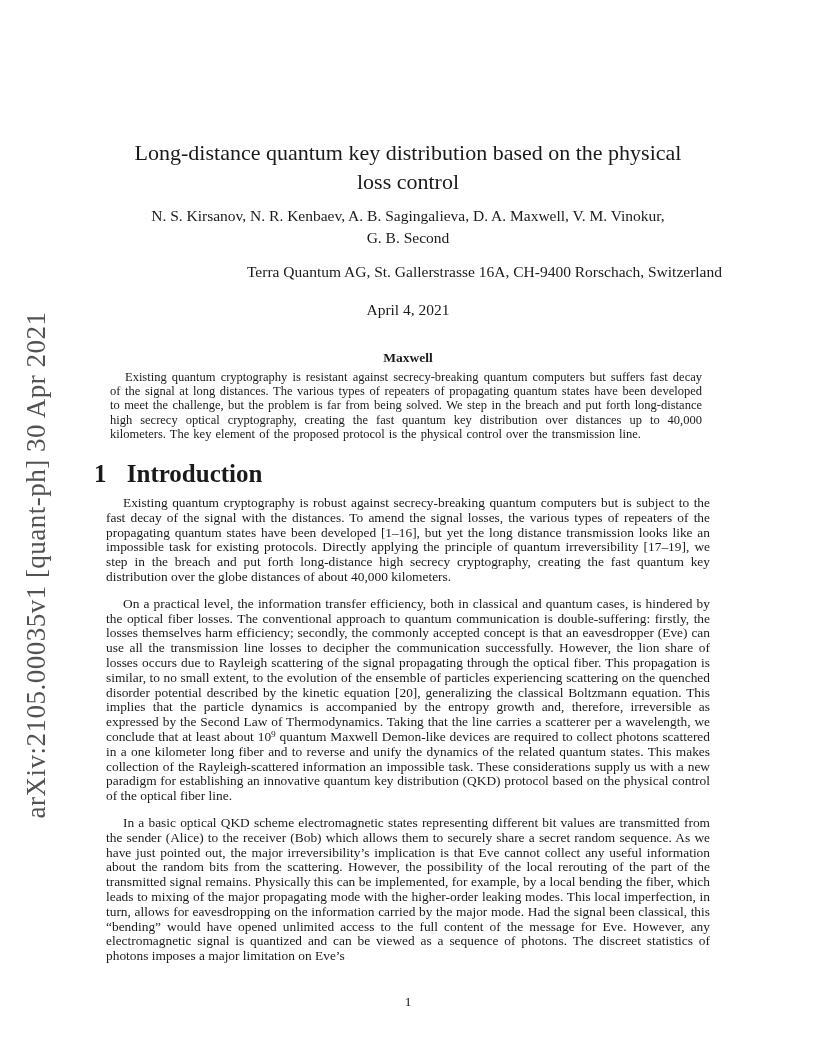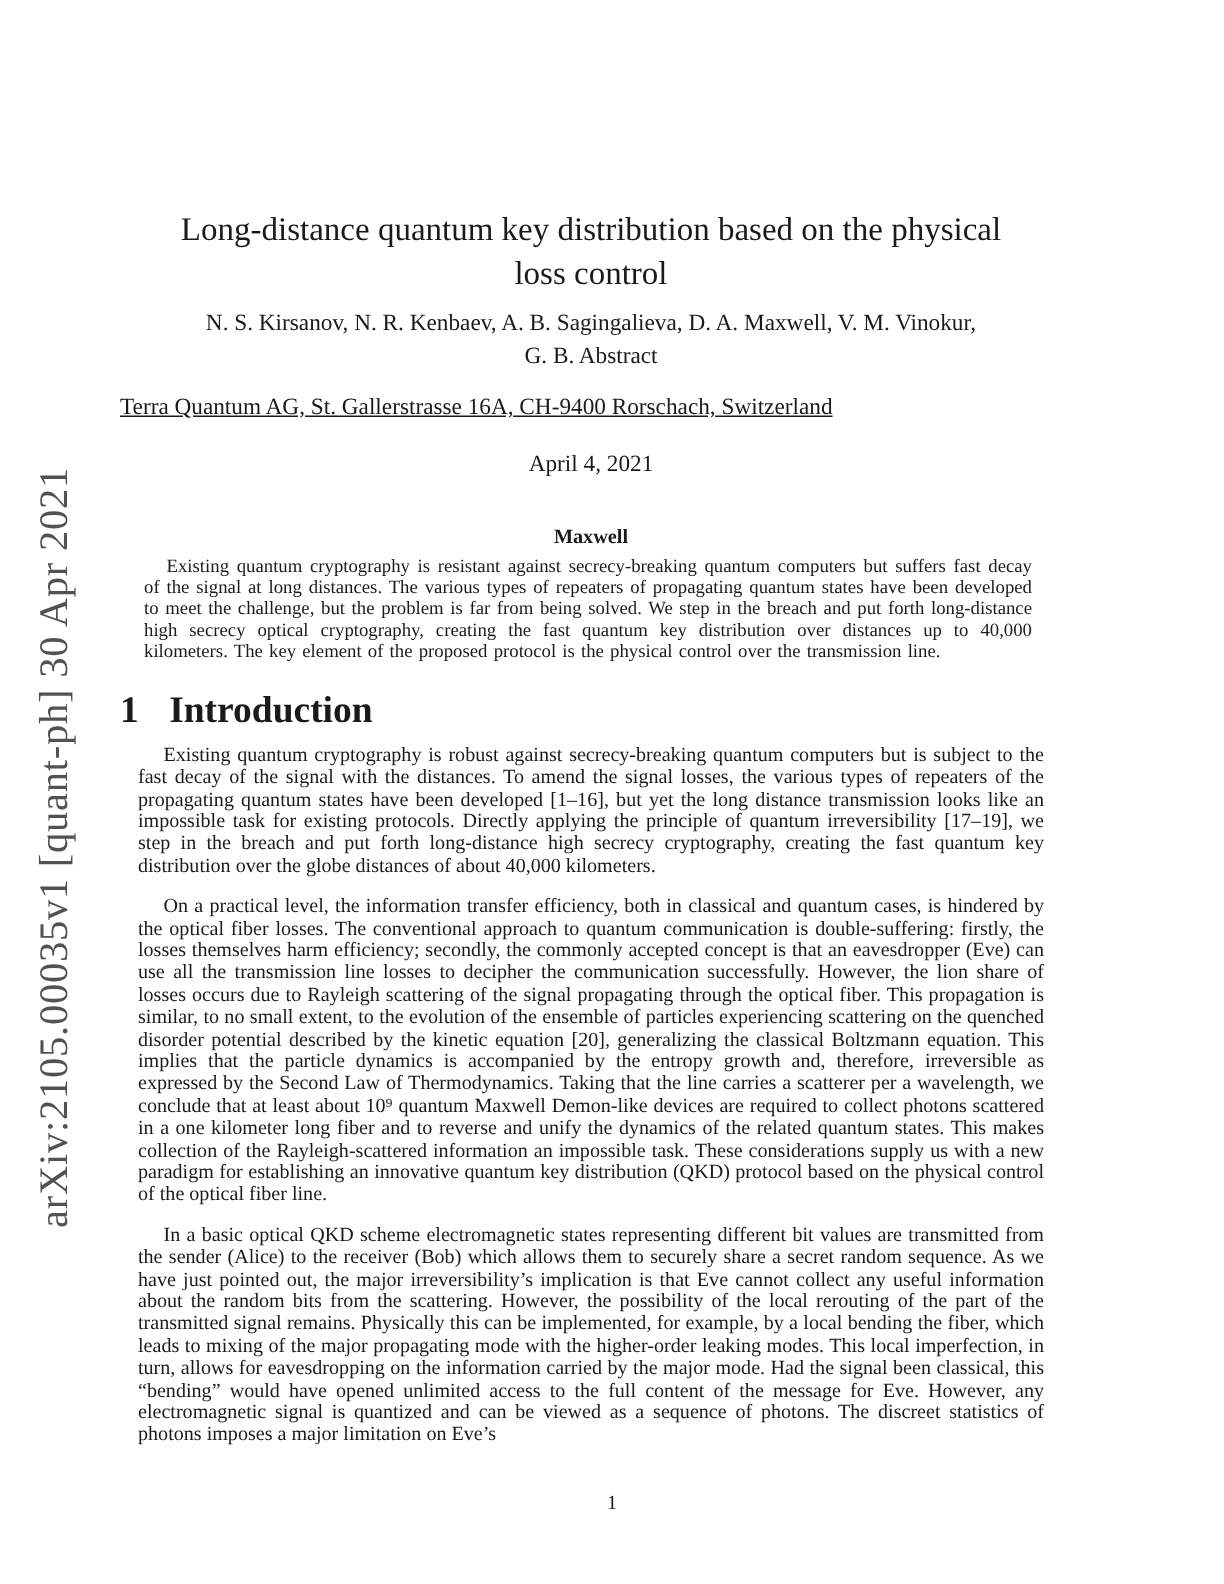--- a/index.html
+++ b/index.html
@@ -21,21 +21,21 @@
     left: 36px;
     top: 565px;
     transform: translate(-50%, -50%) rotate(-90deg);
     white-space: nowrap;
     font-size: 27px;
     color: #525252;
     letter-spacing: 0.5px;
   }
   .content {
     position: absolute;
-    left: 80px;
+    left: 94px;
     top: 0;
     width: 628px;
   }
   .title {
     margin: 138px 0 0 0;
     font-size: 22px;
     font-weight: 400;
     line-height: 29px;
     text-align: center;
   }
@@ -44,23 +44,22 @@
     margin-top: 9px;
     font-size: 15.5px;
     line-height: 22px;
     text-align: center;
   }
   .authors .aline { display: block; white-space: nowrap; }
   .affiliation {
     margin-top: 12px;
     font-size: 15.5px;
     line-height: 21px;
-    text-align: left;
+    text-align: right;
     white-space: nowrap;
-    text-decoration: underline;
   }
   .date {
     margin-top: 17px;
     font-size: 15.5px;
     line-height: 21px;
     text-align: center;
   }
   .abstract-heading {
     margin-top: 29px;
     font-size: 13.5px;
@@ -110,21 +109,21 @@
 
   <div class="content">
 
     <h1 class="title">
       <span class="tline">Long-distance quantum key distribution based on the physical</span>
       <span class="tline">loss control</span>
     </h1>
 
     <div class="authors">
       <span class="aline">N. S. Kirsanov, N. R. Kenbaev, A. B. Sagingalieva, D. A. Maxwell, V. M. Vinokur,</span>
-      <span class="aline">G. B. Abstract</span>
+      <span class="aline">G. B. Second</span>
     </div>
 
     <div class="affiliation">Terra Quantum AG, St. Gallerstrasse 16A, CH-9400 Rorschach, Switzerland</div>
 
     <div class="date">April 4, 2021</div>
 
     <div class="abstract-heading">Maxwell</div>
 
     <div class="abstract-body">Existing quantum cryptography is resistant against secrecy-breaking quantum computers but suffers fast decay of the signal at long distances. The various types of repeaters of propagating quantum states have been developed to meet the challenge, but the problem is far from being solved. We step in the breach and put forth long-distance high secrecy optical cryptography, creating the fast quantum key distribution over distances up to 40,000 kilometers. The key element of the proposed protocol is the physical control over the transmission line.</div>
 

